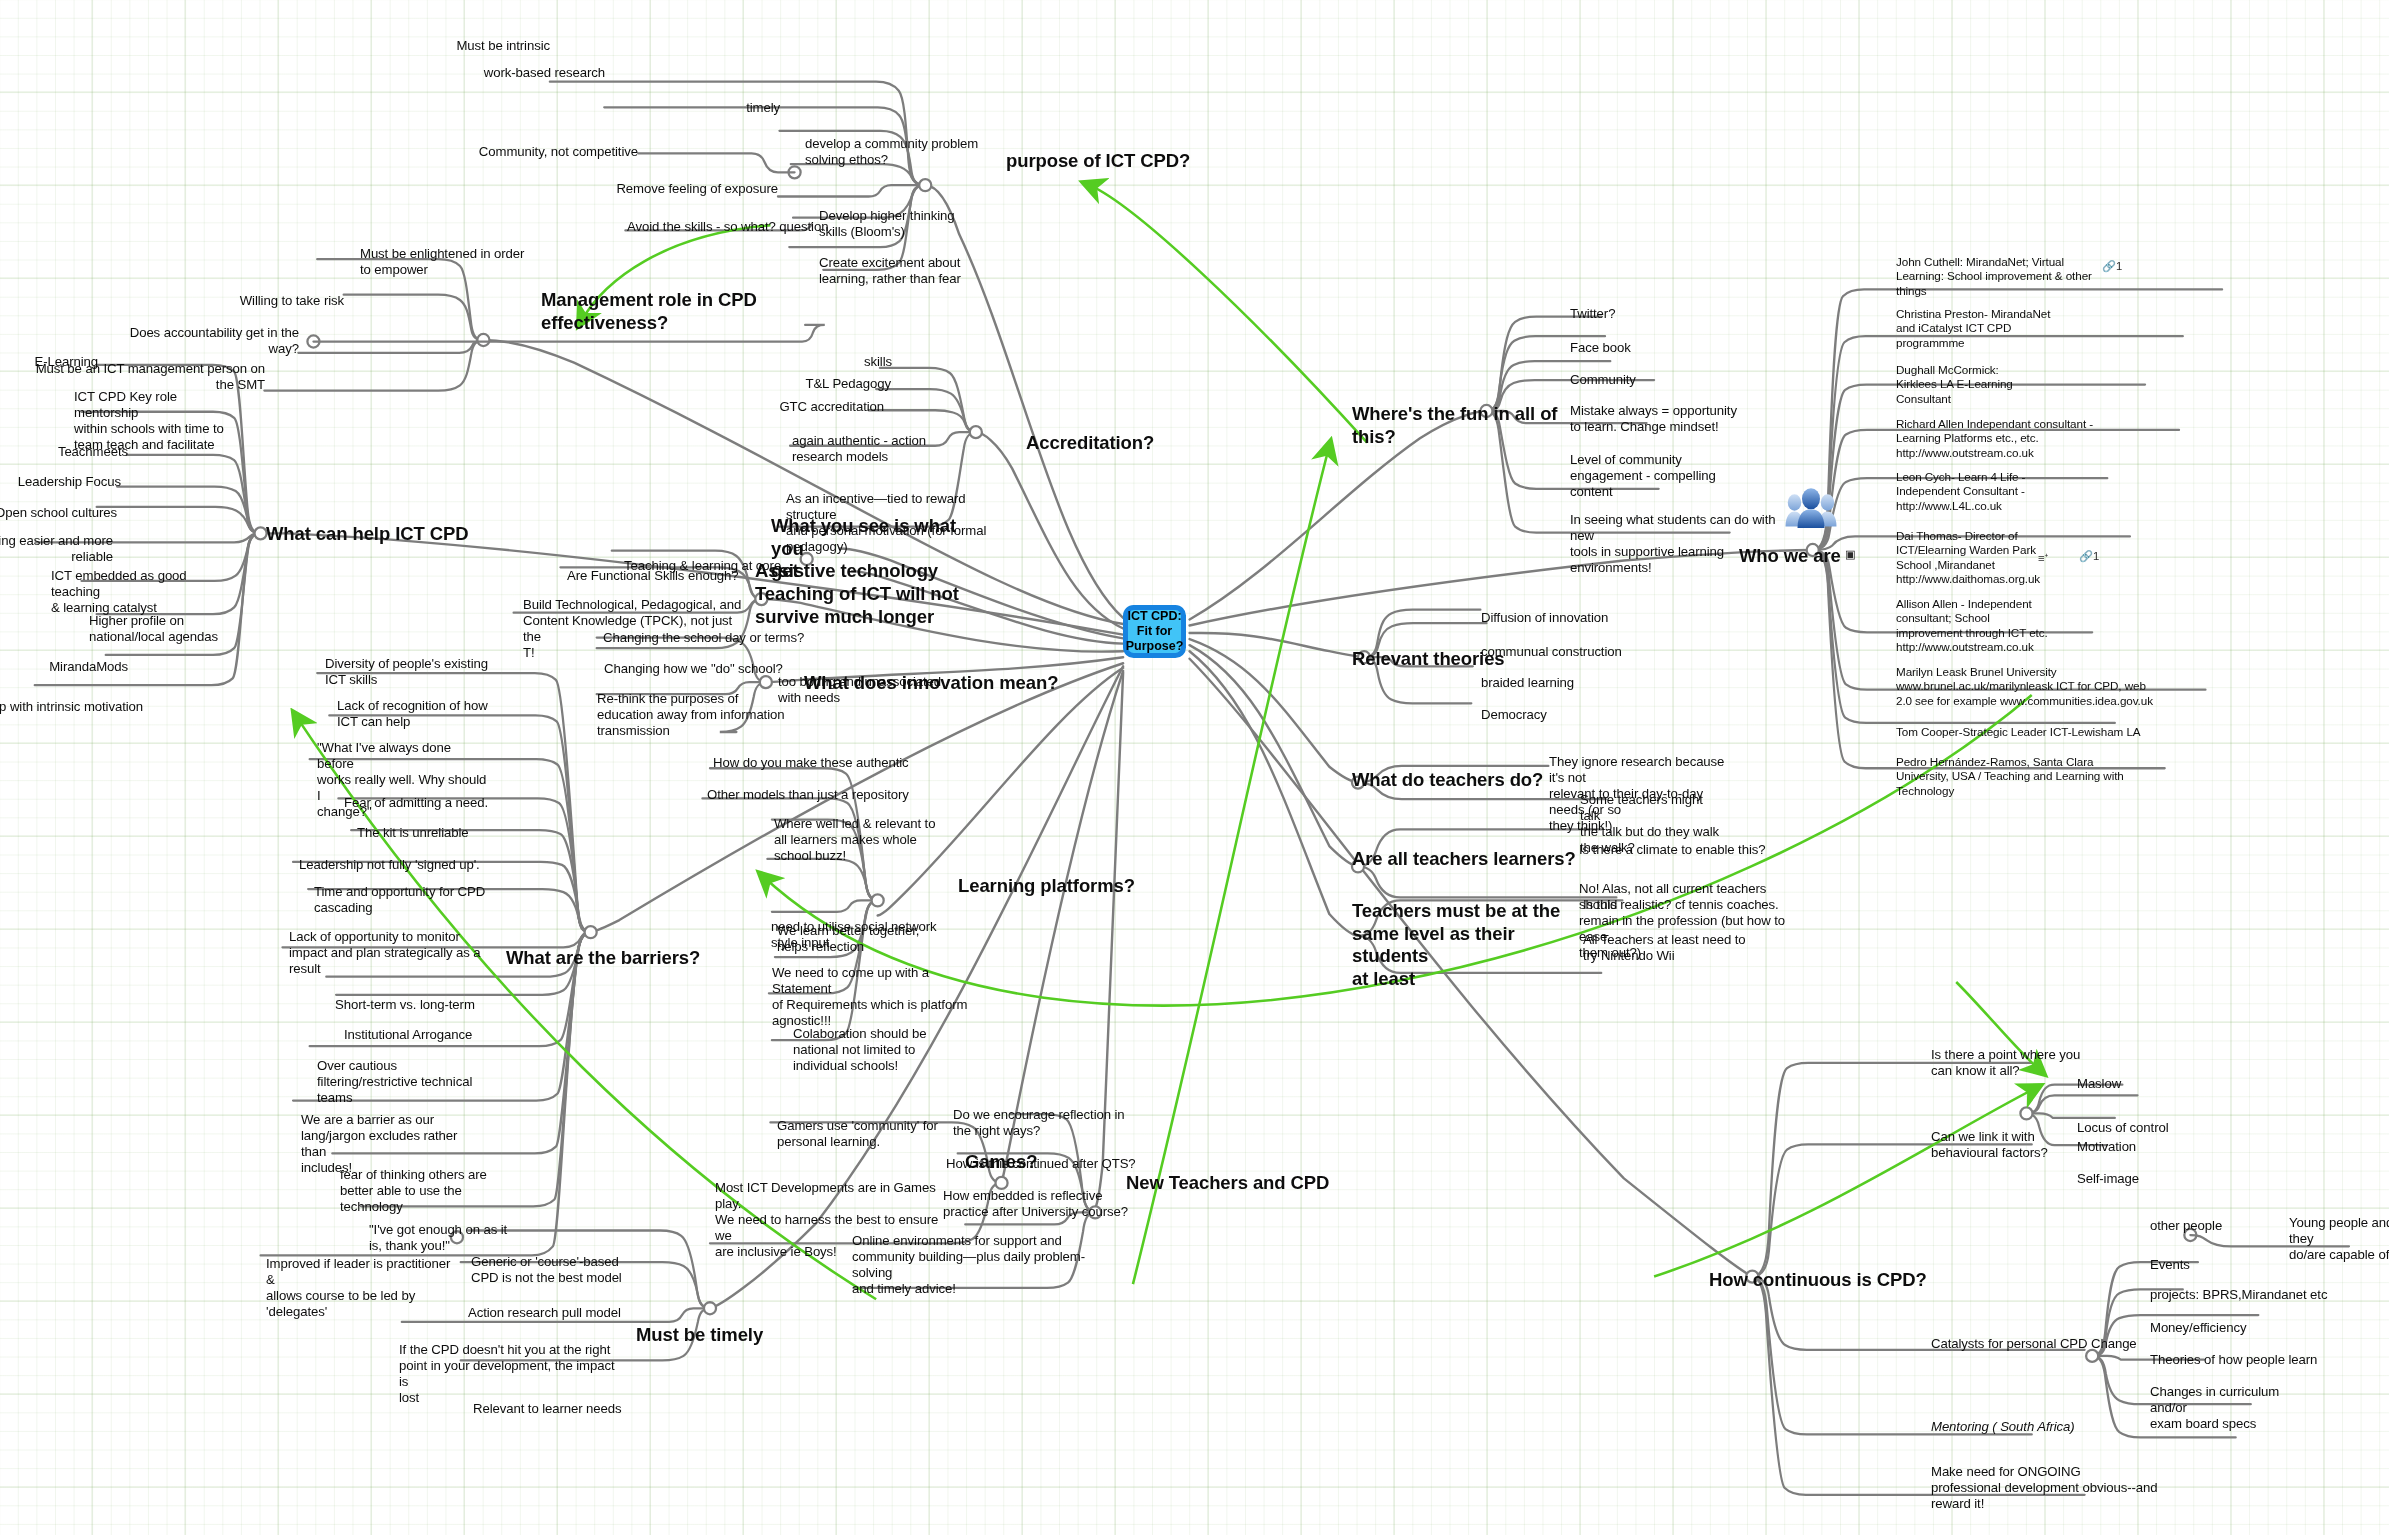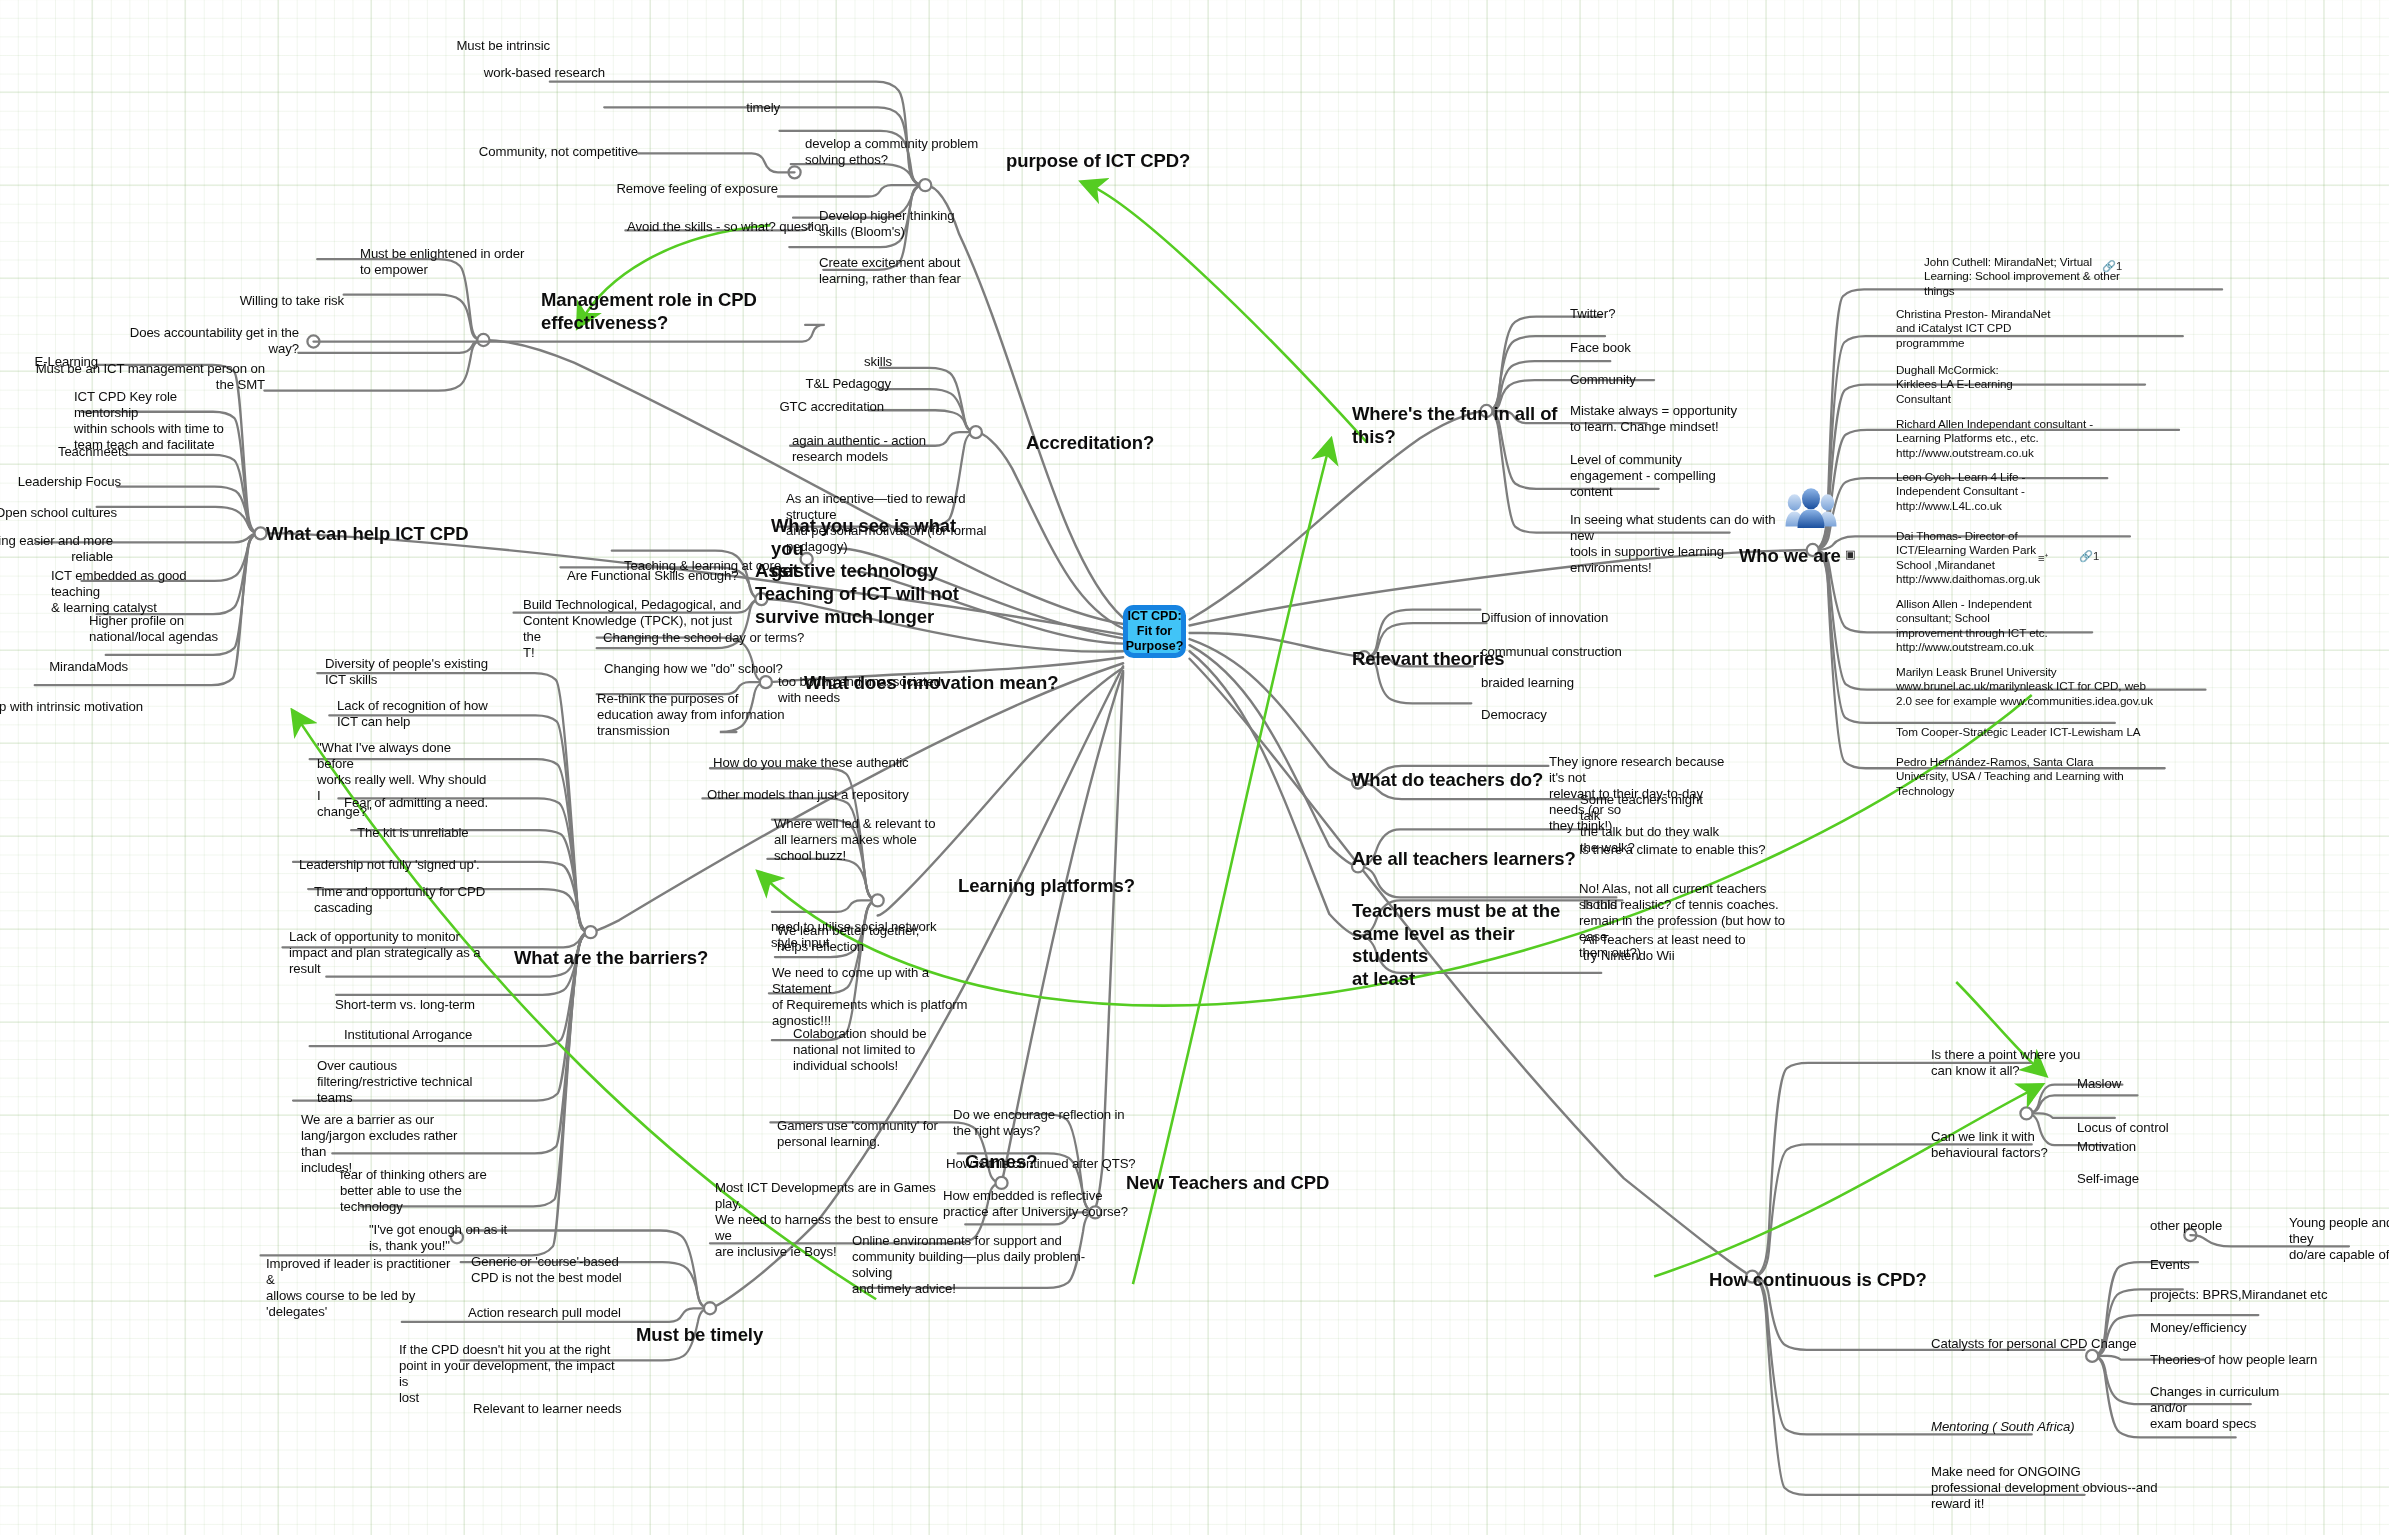--- a/index.html
+++ b/index.html
@@ -454,21 +454,21 @@
 <div class="node lvl2 la" style="left:603px;top:630px;width:212px;">Changing the school day or terms?</div>
 
 <div class="node lvl1 la" style="left:804px;top:672px;width:272px;">What does innovation mean?</div>
 <div class="node lvl2 la" style="left:604px;top:661px;width:189px;">Changing how we "do" school?</div>
 <div class="node lvl2 la" style="left:597px;top:691px;width:189px;">Re-think the purposes of
 education away from information
 transmission</div>
 <div class="node lvl2 la" style="left:778px;top:674px;width:174px;">too boring and unassociated
 with needs</div>
 
-<div class="node lvl1 la" style="left:506px;top:947px;width:242px;margin-left:8px;">What are the barriers?</div>
+<div class="node lvl1 la" style="left:506px;top:947px;width:242px;">What are the barriers?</div>
 <div class="node lvl2 la" style="left:325px;top:656px;width:174px;">Diversity of people's existing
 ICT skills</div>
 <div class="node lvl2 la" style="left:337px;top:698px;width:166px;">Lack of recognition of how
 ICT can help</div>
 <div class="node lvl2 la" style="left:317px;top:740px;width:174px;">"What I've always done before
 works really well. Why should I
 change?"</div>
 <div class="node lvl2 la" style="left:344px;top:795px;width:174px;">Fear of admitting a need.</div>
 <div class="node lvl2 la" style="left:357px;top:825px;width:174px;">The kit is unreliable</div>
 <div class="node lvl2 la" style="left:299px;top:857px;width:189px;">Leadership not fully 'signed up'.</div>
@@ -547,21 +547,21 @@
 <div class="node lvl2 la" style="left:1570px;top:452px;width:174px;">Level of community
 engagement - compelling
 content</div>
 <div class="node lvl2 la" style="left:1570px;top:512px;width:219px;">In seeing what students can do with new
 tools in supportive learning
 environments!</div>
 
 <div class="node lvl1 la" style="left:1739px;top:545px;width:144px;">Who we are</div>
 <span class="attach" style="left:1845px;top:548px;">▣</span>
 
-<div class="node lvl3 la" style="left:1896px;top:255px;width:219px;margin-left:28px;">John Cuthell: MirandaNet; Virtual
+<div class="node lvl3 la" style="left:1896px;top:255px;width:219px;">John Cuthell: MirandaNet; Virtual
 Learning: School improvement &amp; other
 things</div>
 <span class="attach" style="left:2102px;top:260px;">🔗<span>1</span></span>
 
 <div class="node lvl3 la" style="left:1896px;top:307px;width:219px;">Christina Preston- MirandaNet
 and iCatalyst ICT CPD
 programmme</div>
 <div class="node lvl3 la" style="left:1896px;top:363px;width:219px;">Dughall McCormick:
 Kirklees LA E-Learning
 Consultant</div>

